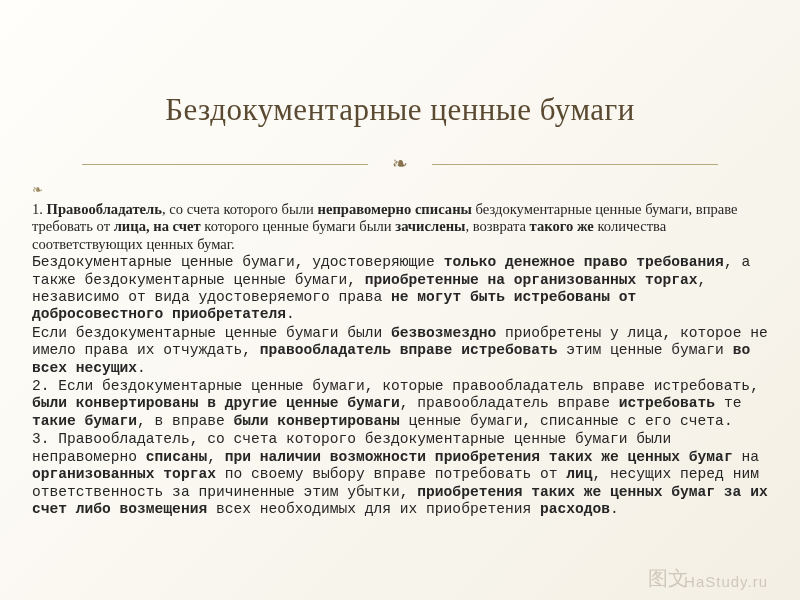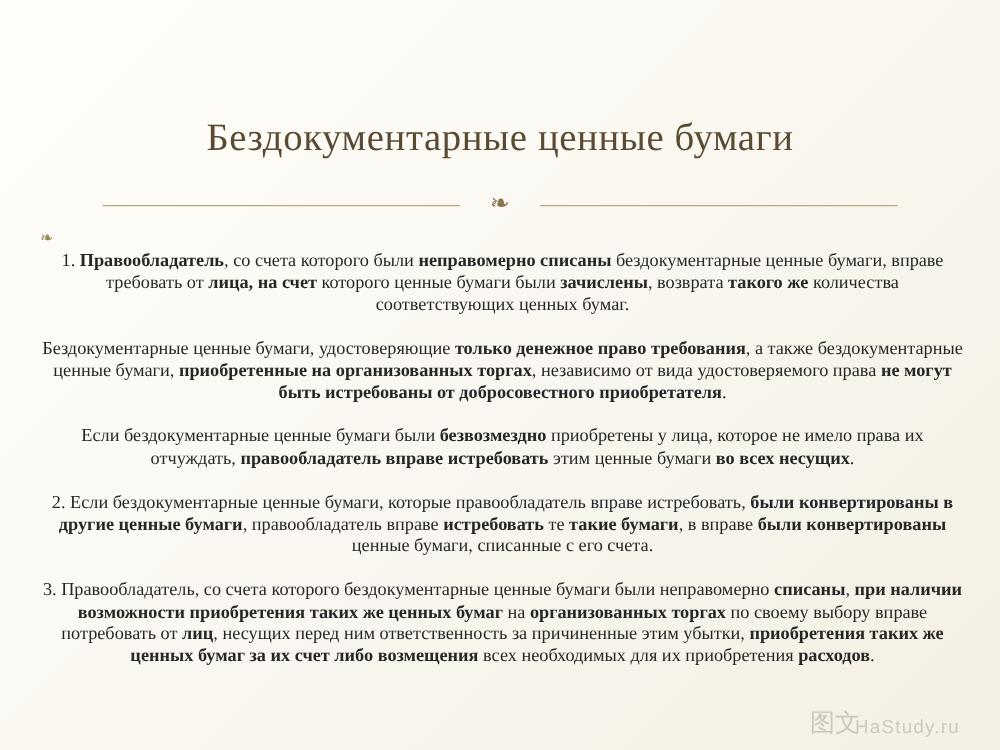--- a/index.html
+++ b/index.html
@@ -76,23 +76,23 @@
     color: #9b8760;
     font-size: 13px;
     margin-right: 7px;
     flex: 0 0 auto;
   }
   .para {
     font-size: 14.6px;
     line-height: 17.4px;
     color: #262626;
     margin: 0 0 0 0;
-    text-align: center;
+    text-align: left;
   }
-  .para + .para { margin-top: 18px; }
+  .para + .para { margin-top: 1px; font-family: Liberation Mono, monospace; }
   .para b { font-weight: bold; }
   .watermark {
     position: absolute;
     right: 32px;
     bottom: 10px;
     font-size: 15px;
     color: #c9c2b4;
     opacity: 0.85;
     font-family: Liberation Sans, sans-serif;
     letter-spacing: 1px;

